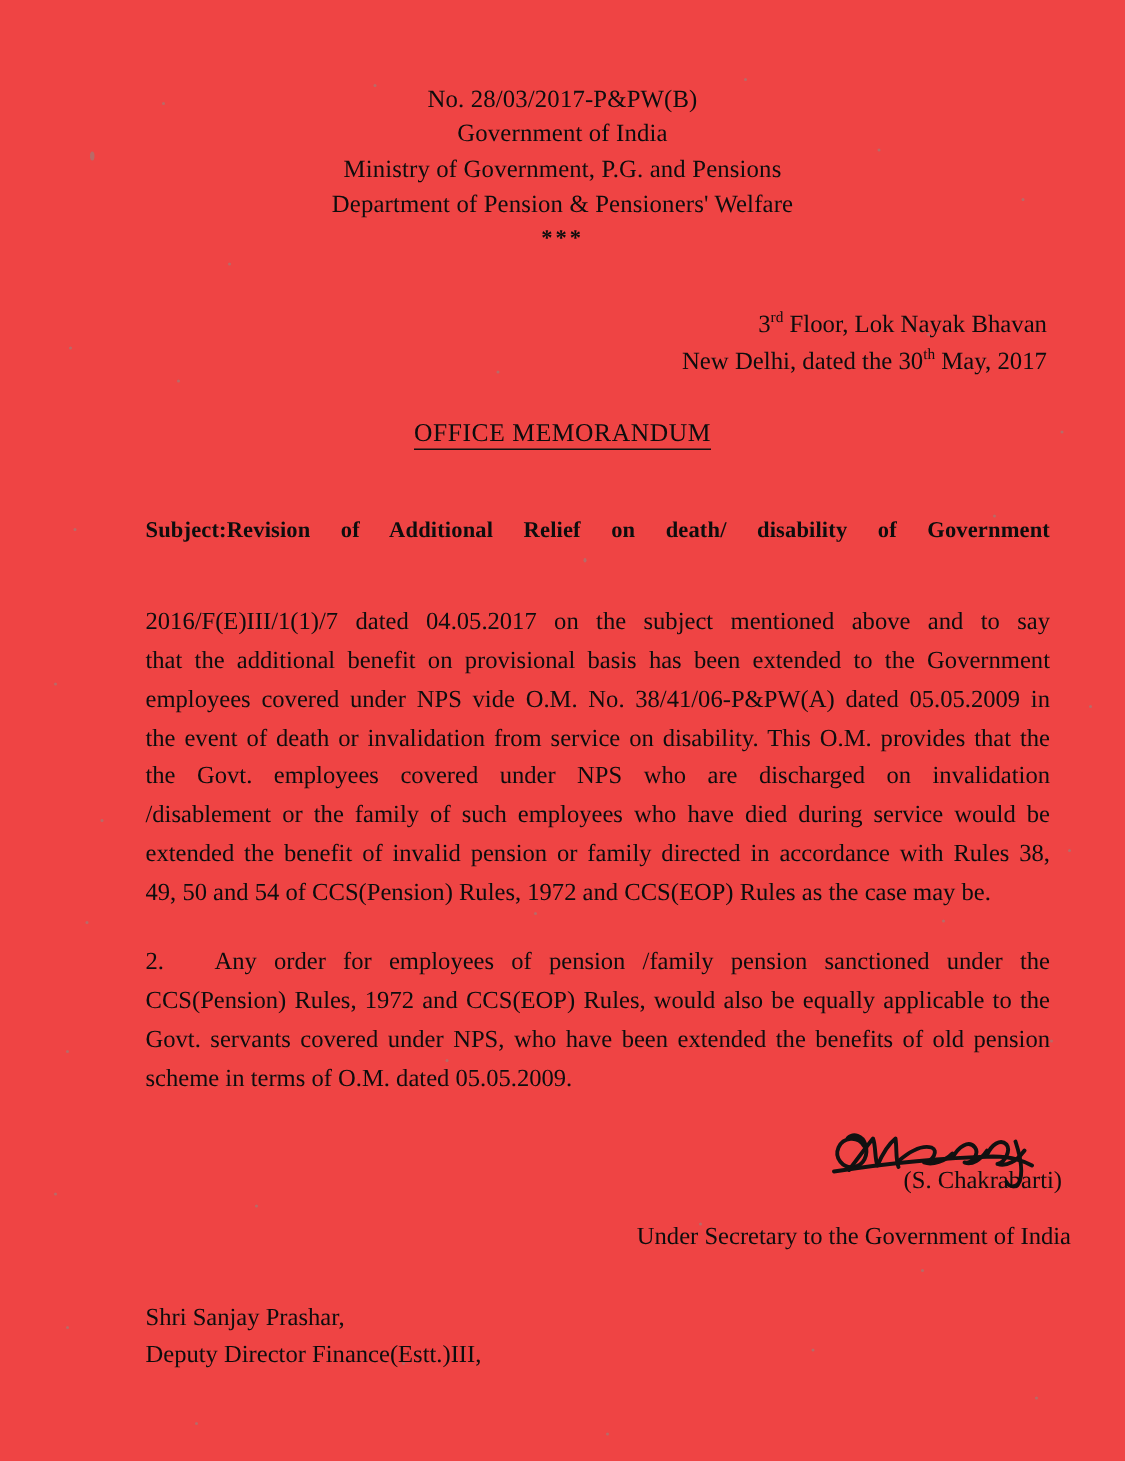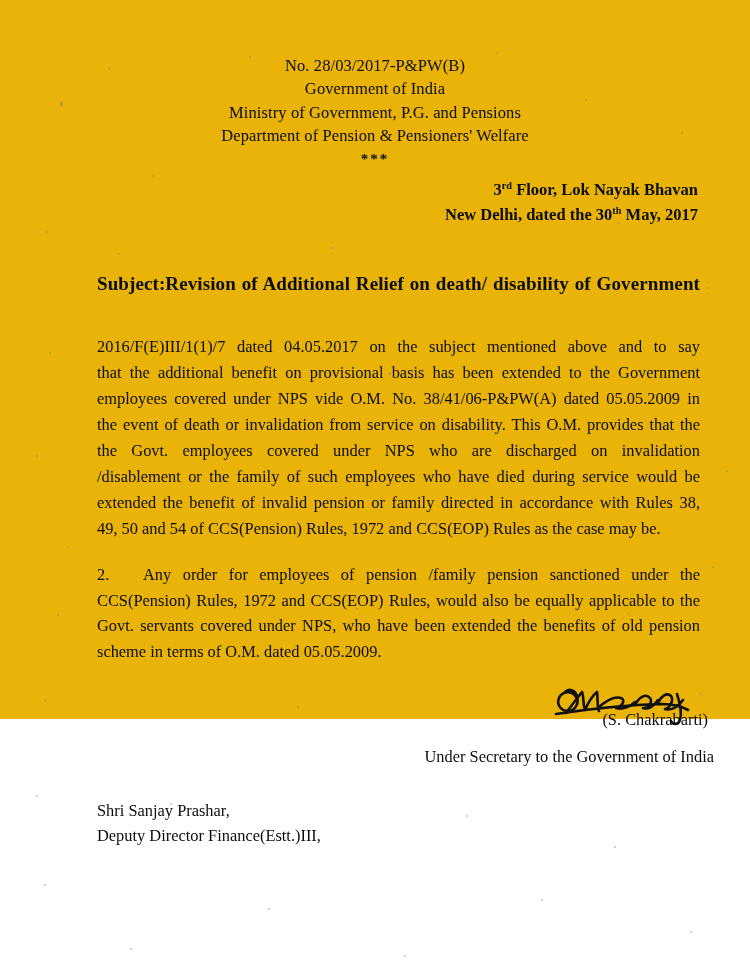--- a/index.html
+++ b/index.html
@@ -14,22 +14,22 @@
     font-family: "Liberation Serif", "DejaVu Serif", serif;
     color: #0d0d0d;
     overflow: hidden;
     position: relative;
   }
 
   
   .page {
     position: relative;
     width: 750px;
-    height: 719px;
-    background: #eab308;
+    height: 974px;
+    background: #ef4444;
     box-sizing: border-box;
   }
 
   .speck-layer {
     position: absolute;
     inset: 0;
     pointer-events: none;
     z-index: 5;
   }
   .speck {
@@ -60,26 +60,25 @@
     display: block;
     text-align: center;
     font-size: 15px;
     font-weight: bold;
     letter-spacing: 2px;
     margin-top: 1px;
   }
 
   
   .addr-date {
-    margin-top: 8px;
+    margin-top: 34px;
     padding-right: 52px;
     text-align: right;
     font-size: 16.5px;
     line-height: 1.5;
-    font-weight: bold;
   }
   .addr-date .line2 {
     display: block;
   }
   sup {
     font-size: 0.62em;
     vertical-align: super;
     line-height: 0;
   }
 
@@ -92,21 +91,21 @@
   .om-title {
     display: inline-block;
     border-bottom: 1.4px solid #111;
     padding-bottom: 0px;
     letter-spacing: 0.4px;
   }
 
   
   .subject {
     margin: 42px 50px 0 97px;
-    font-size: 19px;
+    font-size: 15px;
     font-weight: bold;
     text-align: justify;
     line-height: 1.62;
     text-indent: 0;
   }
   .subject .sub-line {
     display: block;
     text-align: justify;
     text-align-last: justify;
     letter-spacing: 0.1px;
@@ -235,20 +234,23 @@
       <span class="header-line">Ministry of Government, P.G. and Pensions</span>
       <span class="header-line">Department of Pension &amp; Pensioners' Welfare</span>
       <span class="stars">***</span>
     </div>
 
     <div class="addr-date">
       <span class="line1"><span>3</span><sup>rd</sup><span> Floor, Lok Nayak Bhavan</span></span>
       <span class="line2"><span>New Delhi, dated  the  30</span><sup>th</sup><span> May, 2017</span></span>
     </div>
 
+    <div class="om-title-wrap">
+      <span class="om-title">OFFICE MEMORANDUM</span>
+    </div>
 
     <div class="subject">
       <span class="sub-line">Subject:Revision of Additional Relief on death/ disability of Government</span>
     </div>
 
     <div class="body-block">
 
       <div class="para">
         <span class="ln">2016/F(E)III/1(1)/7  dated 04.05.2017 on the subject mentioned above  and to say</span>
         <span class="ln">that the additional benefit on provisional basis has been extended to the Government</span>

